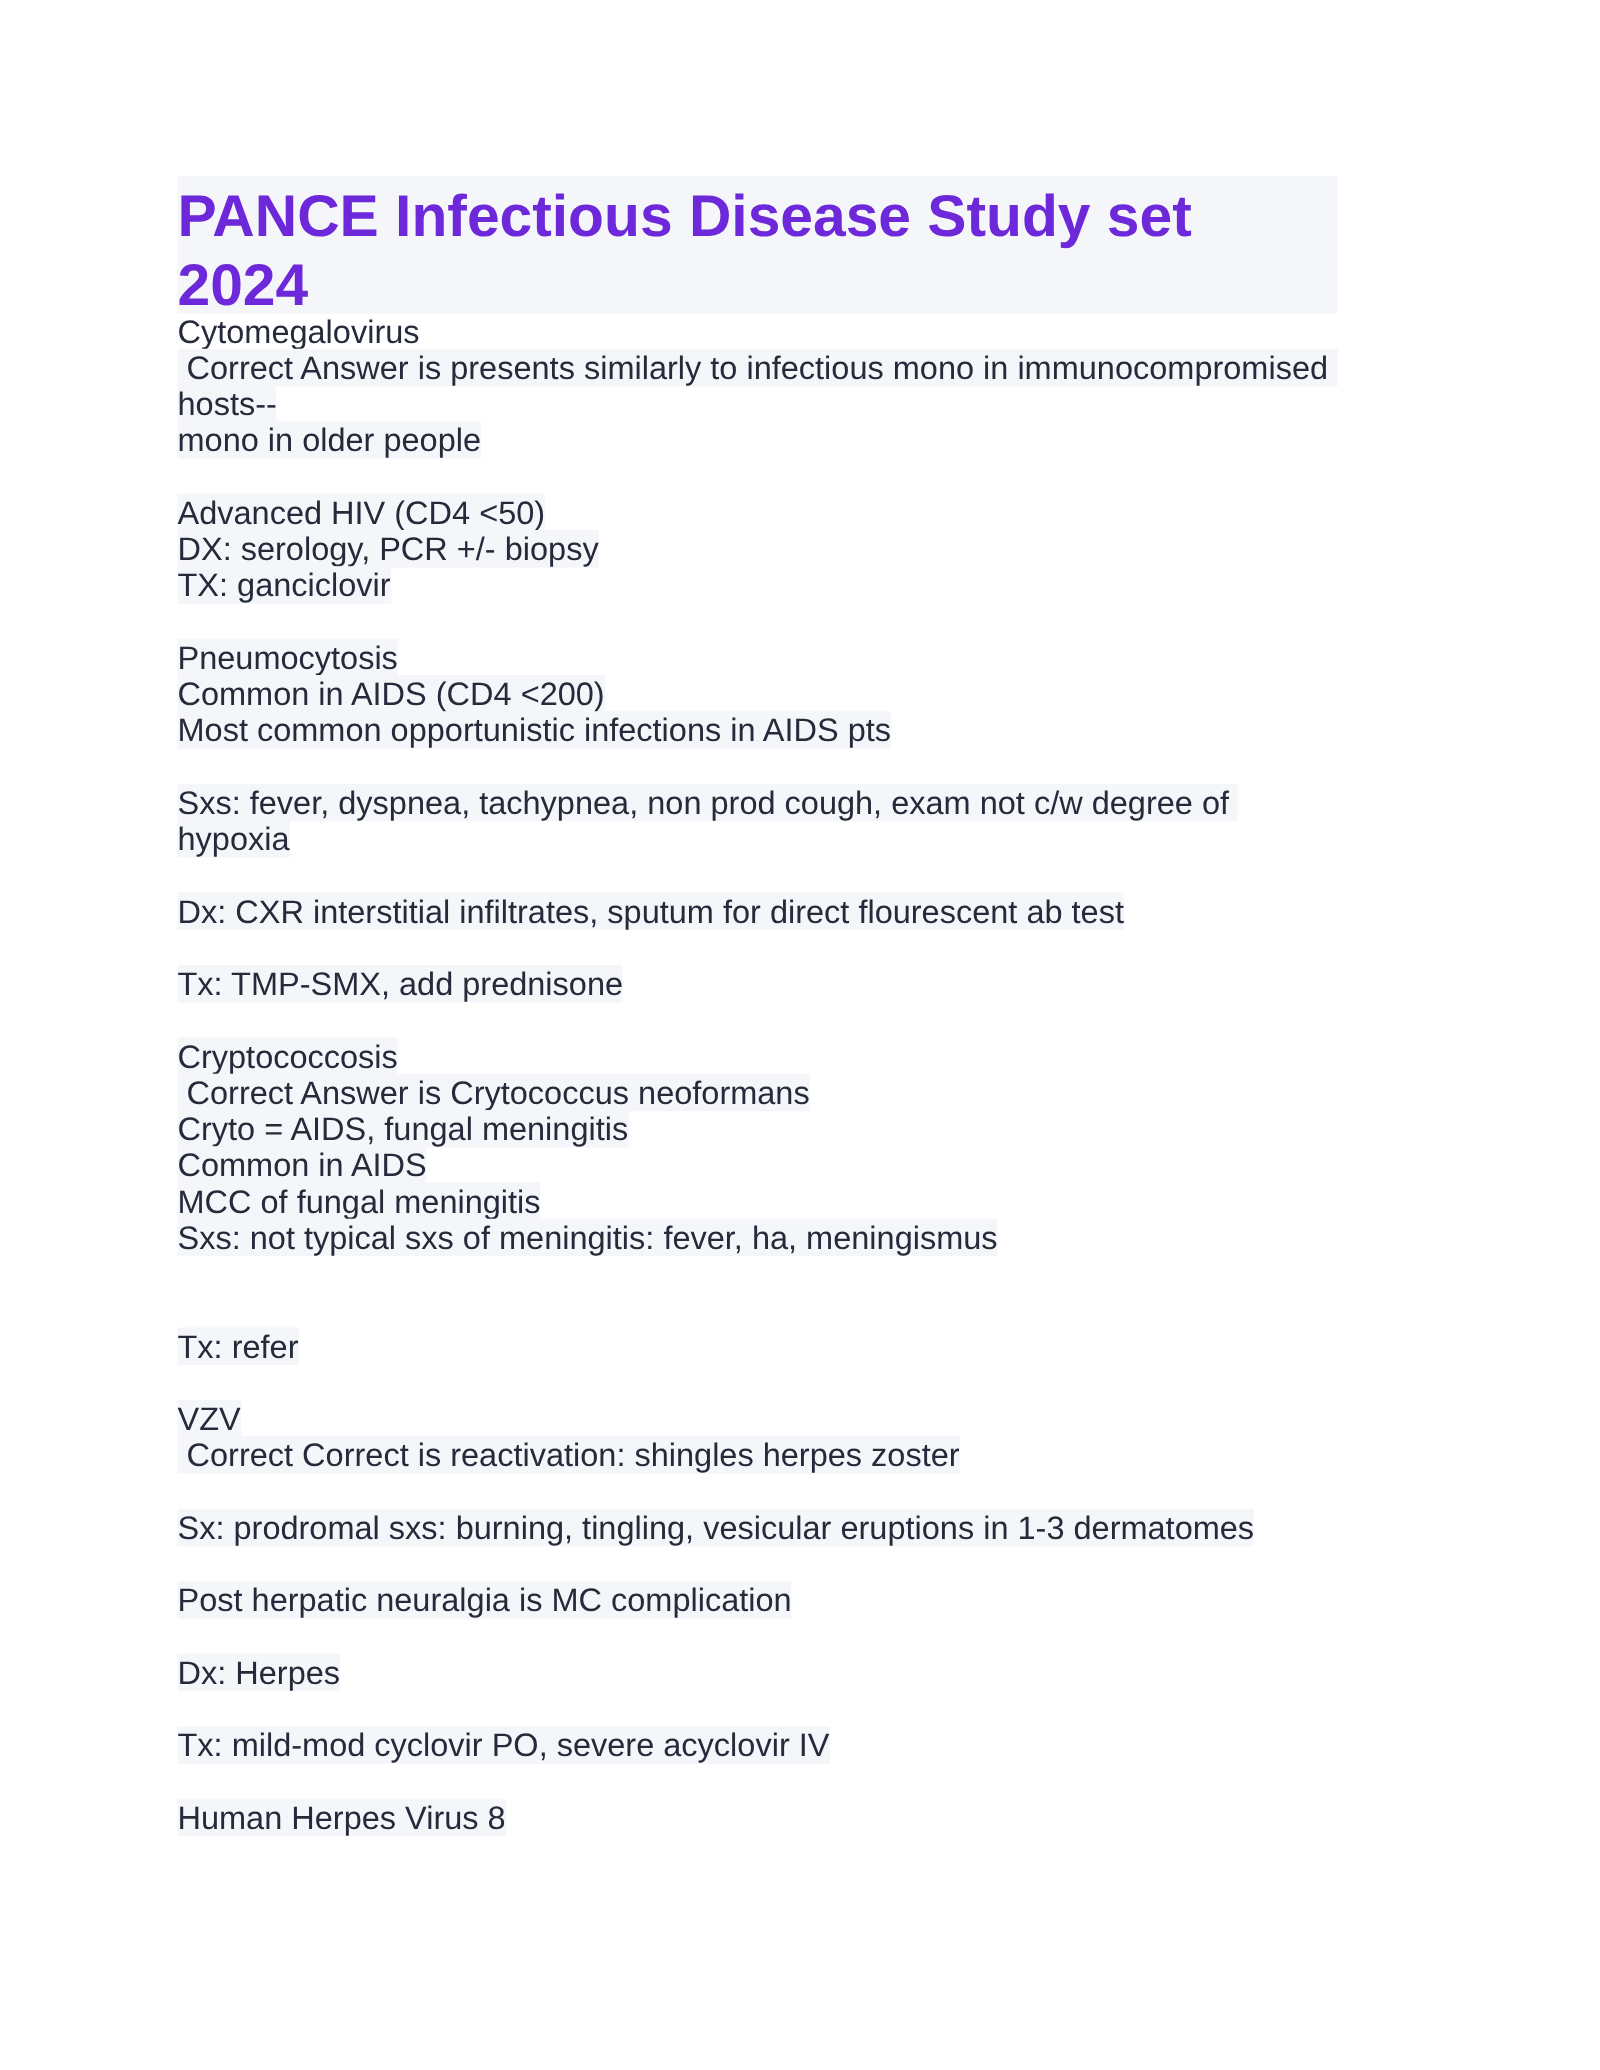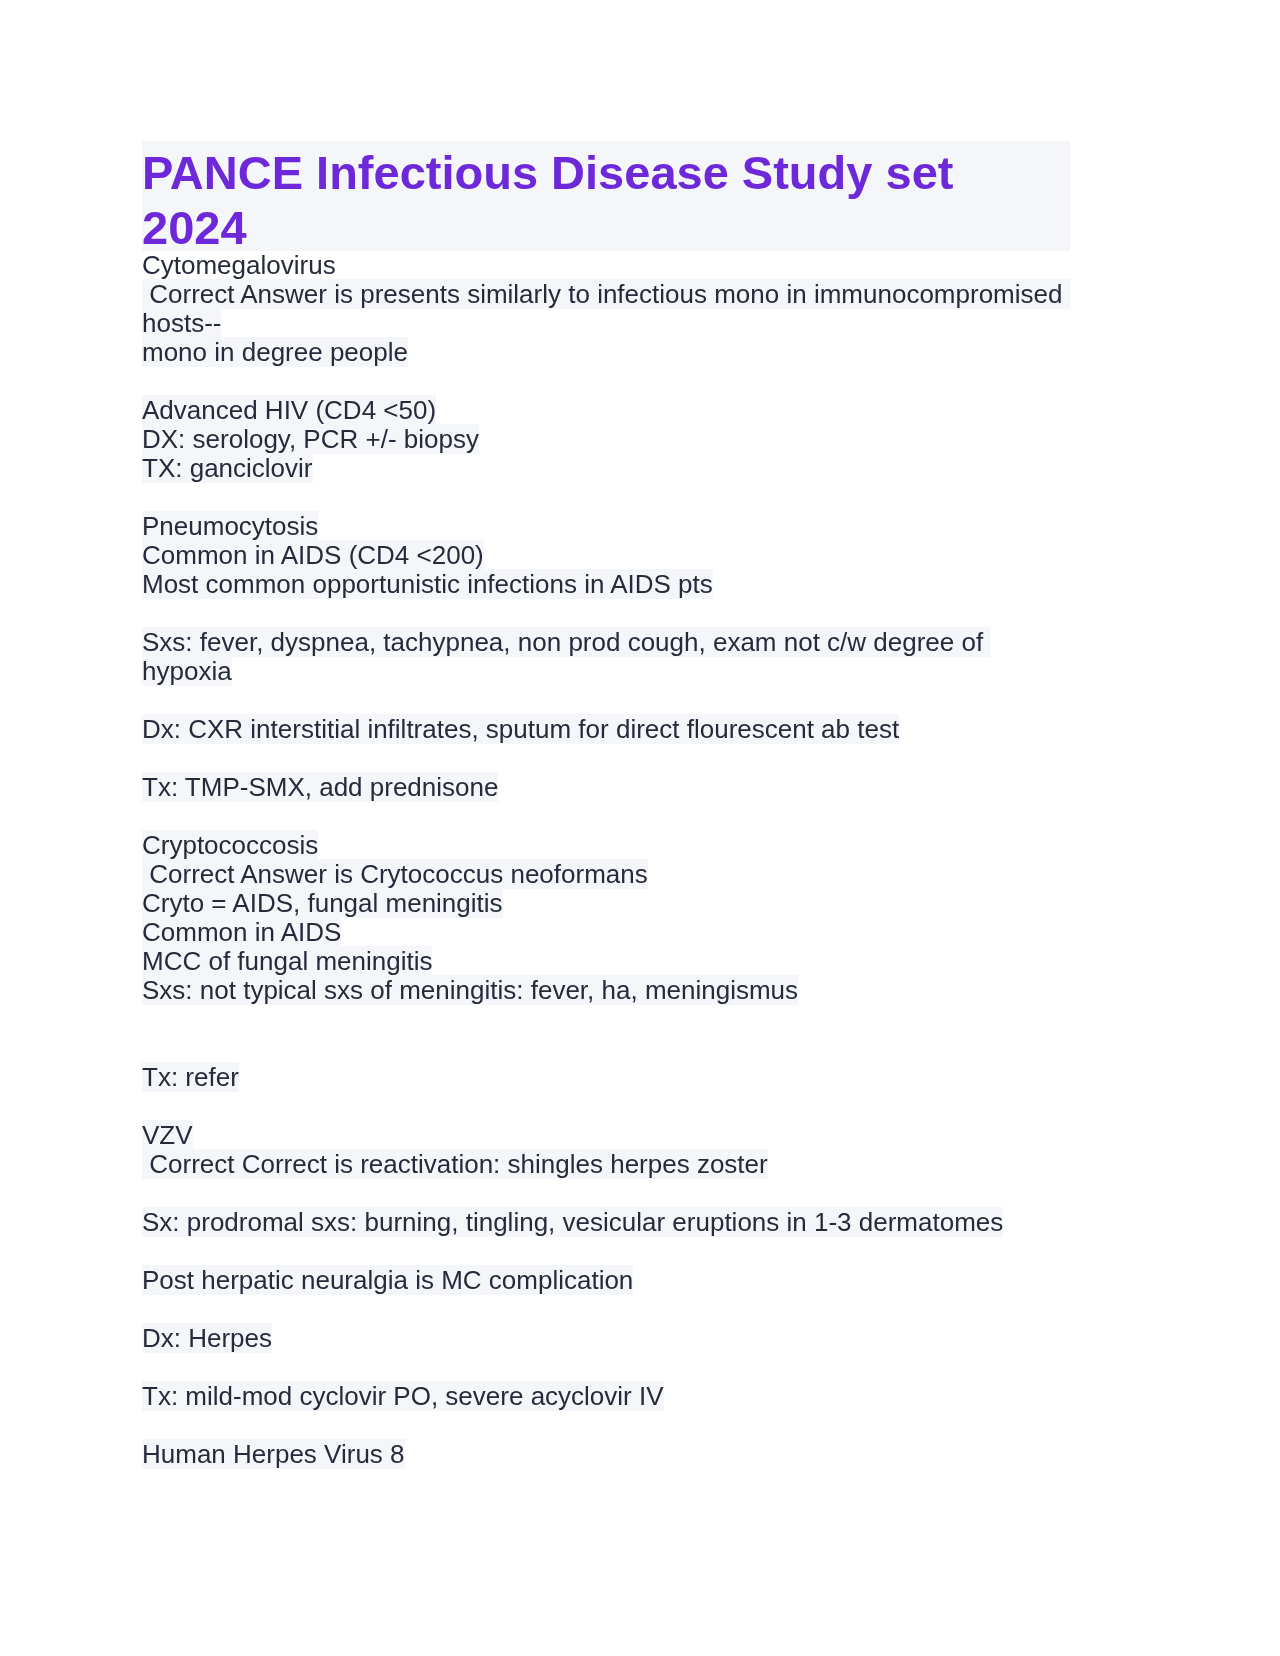--- a/index.html
+++ b/index.html
@@ -52,21 +52,21 @@
 
 <div class="page">
 
   <div class="title-block">
     <h1 class="title">PANCE Infectious Disease Study set 2024</h1>
   </div>
 
   <div class="section">
     <div class="line"><span>Cytomegalovirus</span></div>
     <div class="line"><span class="hl"> Correct Answer is presents similarly to infectious mono in immunocompromised hosts--</span></div>
-    <div class="line"><span class="hl">mono in degree people</span></div>
+    <div class="line"><span class="hl">mono in older people</span></div>
     <div class="line blank"></div>
     <div class="line"><span class="hl">Advanced HIV (CD4 &lt;50)</span></div>
     <div class="line"><span class="hl">DX: serology, PCR +/- biopsy</span></div>
     <div class="line"><span class="hl">TX: ganciclovir</span></div>
     <div class="line blank"></div>
   </div>
 
   <div class="section">
     <div class="line"><span class="hl">Pneumocytosis</span></div>
     <div class="line"><span class="hl">Common in AIDS (CD4 &lt;200)</span></div>

